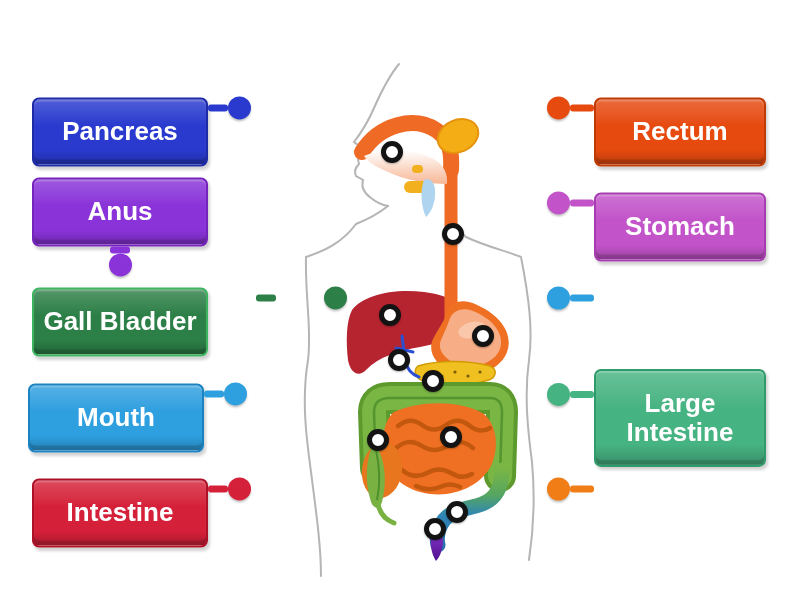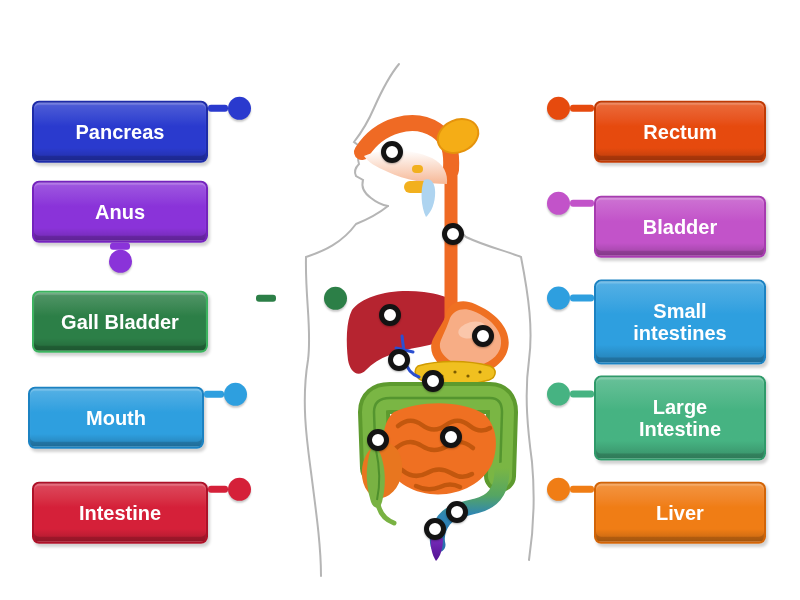--- a/index.html
+++ b/index.html
@@ -7,21 +7,21 @@
     position:relative;width:800px;height:600px;background:#fff;overflow:hidden;
     font-family:"Liberation Sans","DejaVu Sans",sans-serif;
   }
   .label-row{
     position:absolute;display:flex;align-items:center;
     transform:translateY(-50%);
   }
   .pill{
     display:flex;align-items:center;justify-content:center;text-align:center;
     box-sizing:border-box;min-height:56px;padding:18px 6px;
-    border-radius:7px;color:#fff;font-weight:bold;font-size:20px;line-height:1.12;
+    border-radius:7px;color:#fff;font-weight:bold;font-size:26px;line-height:1.12;
     white-space:pre-line;cursor:grab;
     background:linear-gradient(180deg,
       color-mix(in srgb, var(--c) 82%, #fff) 0%,
       var(--c) 40%, var(--c) 78%,
       color-mix(in srgb, var(--c) 80%, #000) 100%);
     border:2px solid var(--edge);
     box-shadow:inset 0 2px 1px rgba(255,255,255,.22),
                inset 0 -5px 0 rgba(0,0,0,.15),
                2px 3px 3px rgba(0,0,0,.18);
     margin-top:48px;
@@ -167,38 +167,35 @@
     </div>
   <div id="labels-right">
       <div class="label-row right" style="top: 108px; left: 547px; align-items: center; --c: #e64a0e; --edge: #c03a04;">
         <div class="cdot"></div>
         <div class="stub"></div>
         <div class="pill">Rectum</div>
       </div>
       <div class="label-row right" style="top: 203px; left: 547px; --c: #c253c9; --edge: #a73bb0;">
         <div class="cdot"></div>
         <div class="stub"></div>
-        <div class="pill">Bladder</div>
+        <div class="pill">Stomach</div>
       </div>
       <div class="label-row right" style="top: 298px; left: 547px; --c: #2e9fdf; --edge: #1b82c2;">
         <div class="cdot"></div>
         <div class="stub"></div>
-        <div class="pill">Small
-intestines</div>
       </div>
       <div class="label-row right" style="top: 394px; left: 547px; justify-content: space-between; --c: #46b382; --edge: #2f9a6a;">
         <div class="cdot"></div>
         <div class="stub"></div>
         <div class="pill">Large
 Intestine</div>
       </div>
       <div class="label-row right" style="top: 489px; left: 547px; --c: #f07d15; --edge: #d26407;">
         <div class="cdot"></div>
         <div class="stub"></div>
-        <div class="pill">Liver</div>
       </div>
     </div>
 
   <div id="targets">
       <div class="target" style="left: 392px; top: 152px;"></div>
       <div class="target" style="left: 453px; top: 234px;"></div>
       <div class="target" style="left: 390px; top: 315px;"></div>
       <div class="target" style="left: 483px; top: 336px;"></div>
       <div class="target" style="left: 399px; top: 360px;"></div>
       <div class="target" style="left: 433px; top: 381px;"></div>

